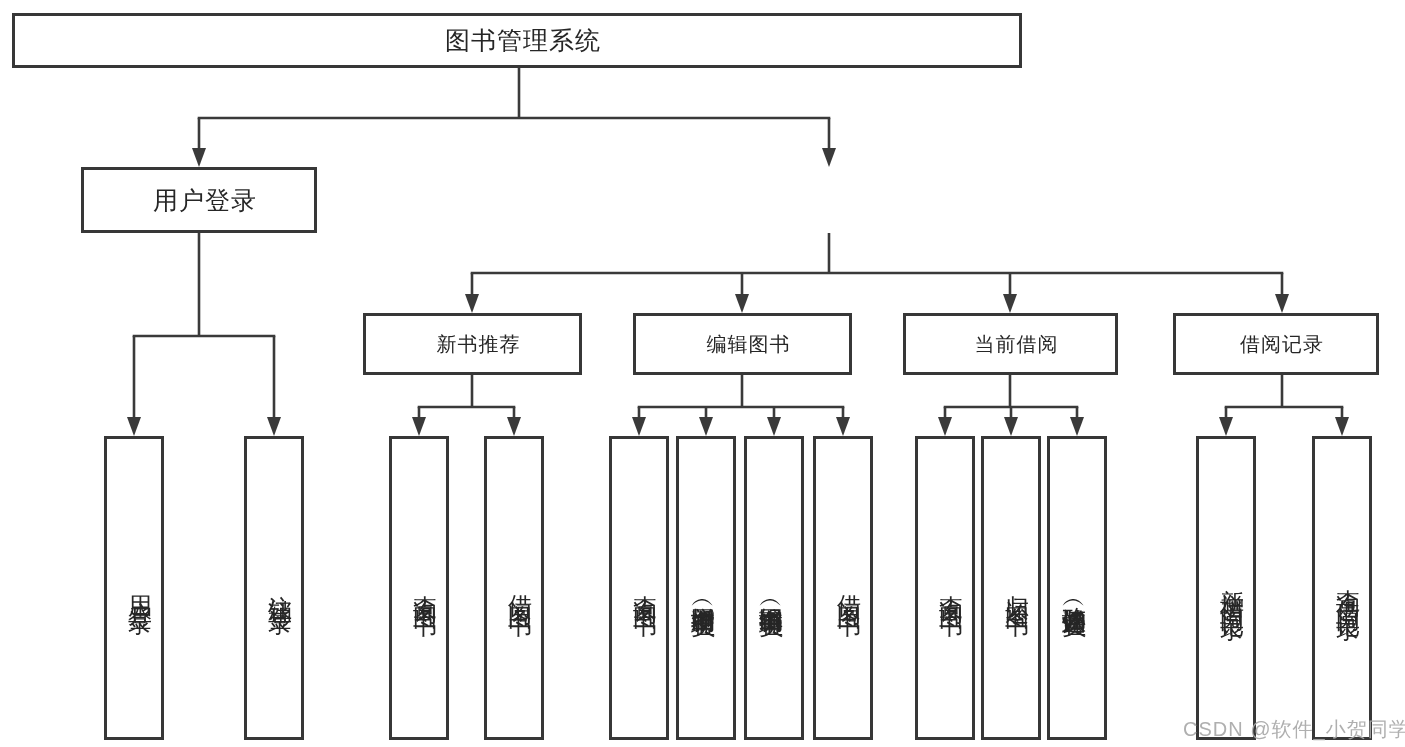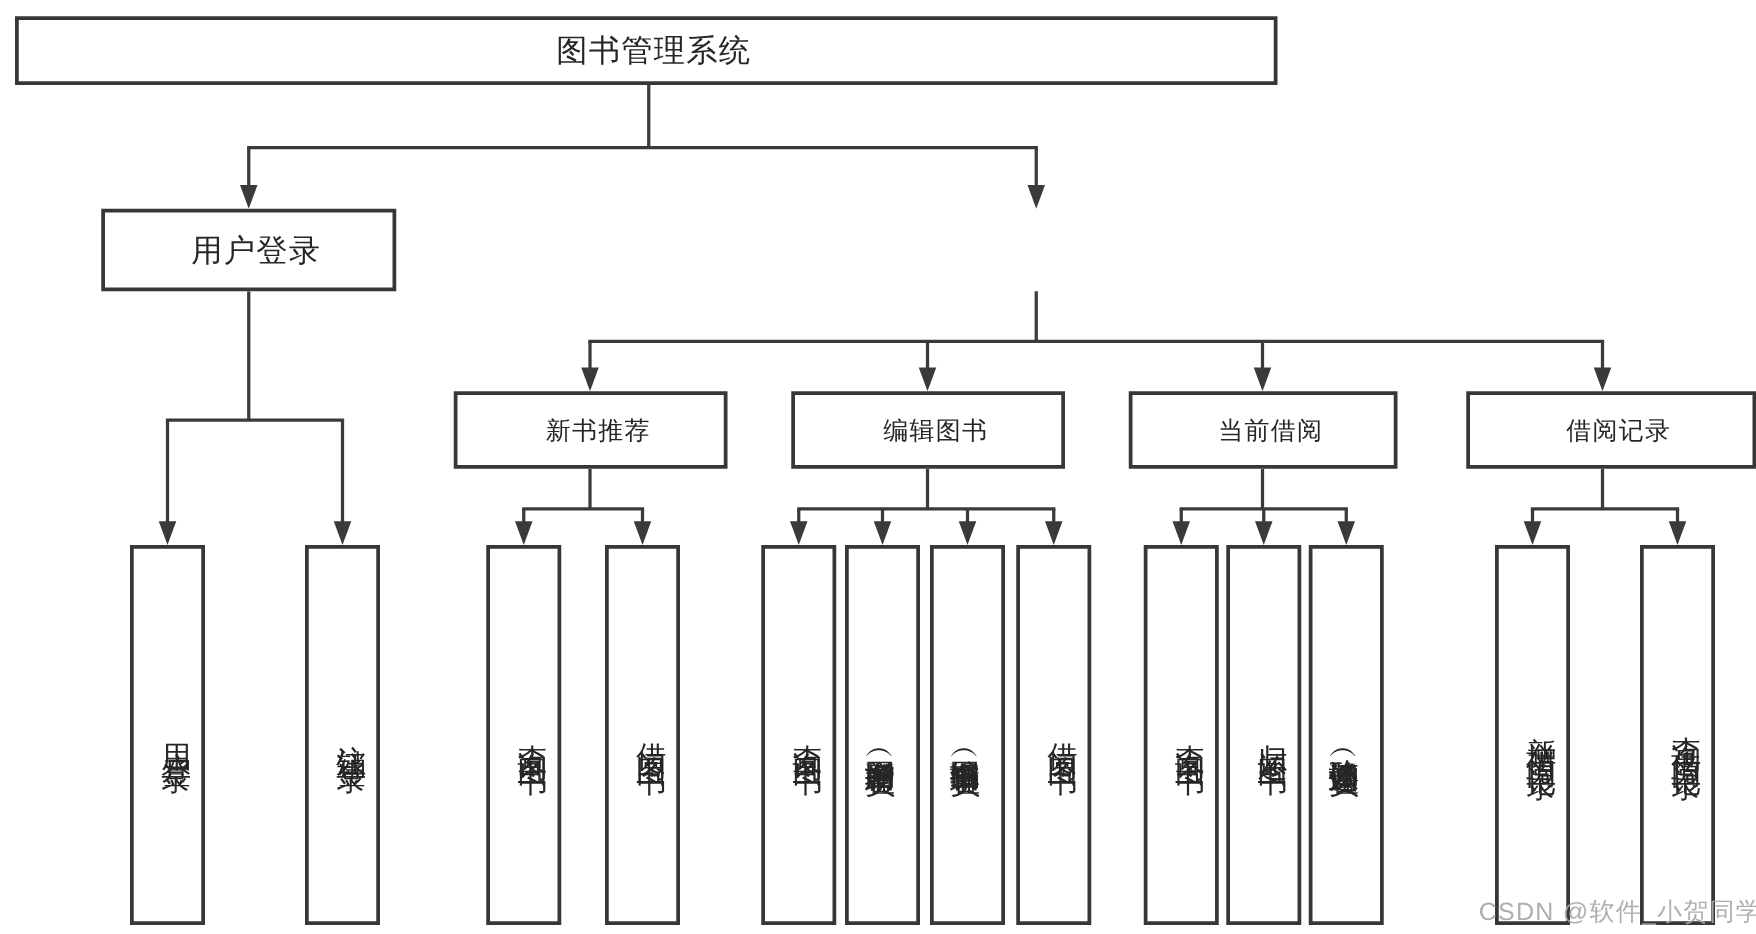--- a/index.html
+++ b/index.html
@@ -140,21 +140,21 @@
 
   <div class="box h l3" style="left:363px; top:313px; width:219px; height:62px;">
     <span>新书推荐</span>
   </div>
   <div class="box h l3" style="left:633px; top:313px; width:219px; height:62px;">
     <span>编辑图书</span>
   </div>
   <div class="box h l3" style="left:903px; top:313px; width:215px; height:62px;align-items:center;">
     <span>当前借阅</span>
   </div>
-  <div class="box h l3" style="left:1173px; top:313px; width:232px; height:62px;">
+  <div class="box h l3" style="left:1173px; top:313px; width:206px; height:62px;">
     <span>借阅记录</span>
   </div>
 
   <div class="box v" style="left:104px; top:436px; width:60px; height:304px;">
     <span>用户登录</span>
   </div>
   <div class="box v" style="left:244px; top:436px; width:60px; height:304px;">
     <span>注销登录</span>
   </div>
 

